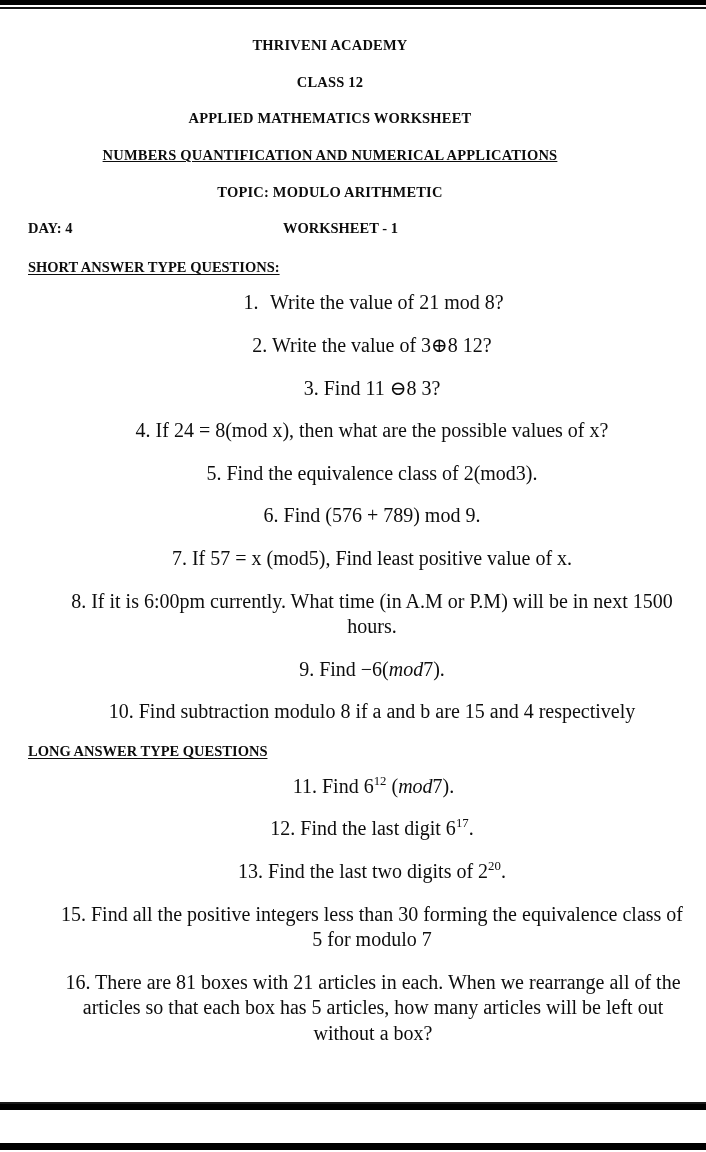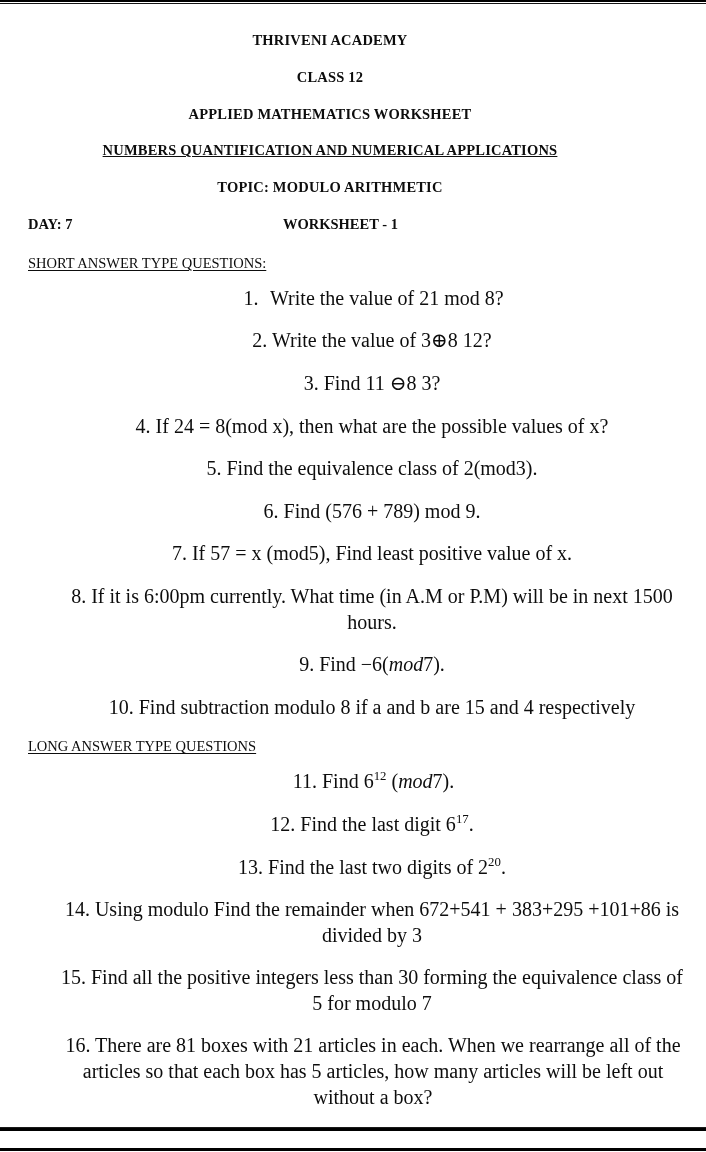--- a/index.html
+++ b/index.html
@@ -77,21 +77,21 @@
     left: 24px;
     top: 0;
   }
   .daywork-row .worksheet {
     position: absolute;
     left: 279px;
     top: 0;
   }
 
   .section-heading {
-    font-weight: normal;
+    font-weight: bold;
     font-size: 14.5px;
     text-decoration: underline;
     text-underline-offset: 2px;
     margin: 0 0 10px 24px;
     display: inline-block;
     text-align: center;
   }
   .section-heading-wrap { margin-bottom: 4px; }
   .section-heading-wrap.long { margin-top: 12px; }
 
@@ -166,21 +166,21 @@
 
     <div class="title-block">
       <div class="title-line t1">THRIVENI ACADEMY</div>
       <div class="title-line t2">CLASS 12</div>
       <div class="title-line t3">APPLIED MATHEMATICS WORKSHEET</div>
       <div class="title-line t4">NUMBERS QUANTIFICATION AND NUMERICAL APPLICATIONS</div>
       <div class="title-line t5">TOPIC: MODULO ARITHMETIC</div>
     </div>
 
     <div class="daywork-row">
-      <span class="day">DAY: 7</span>
+      <span class="day">DAY: 4</span>
       <span class="worksheet">WORKSHEET - 1</span>
     </div>
 
     <div class="section-heading-wrap">
       <div class="section-heading">SHORT ANSWER TYPE QUESTIONS:</div>
     </div>
 
     <div class="qlist">
 
       <div class="qitem first-item">
@@ -249,24 +249,20 @@
       <div class="qitem">
         <span>12.</span>
         <span>Find the last digit 6</span><sup>17</sup><span>.</span>
       </div>
 
       <div class="qitem">
         <span>13.</span>
         <span>Find the last two digits of 2</span><sup>20</sup><span>.</span>
       </div>
 
-      <div class="qitem">
-        <span>14.</span>
-        <span>Using modulo Find the remainder when 672+541 + 383+295 +101+86 is divided by 3</span>
-      </div>
 
       <div class="qitem">
         <span>15.</span>
         <span>Find all the positive integers less than 30 forming the equivalence class of 5 for modulo 7</span>
       </div>
 
       <div class="qitem wide">
         <span>16.</span>
         <span>There are 81 boxes with 21 articles in each. When we rearrange all of the articles so that each box has 5 articles, how many articles will be left out without a box?</span>
       </div>

